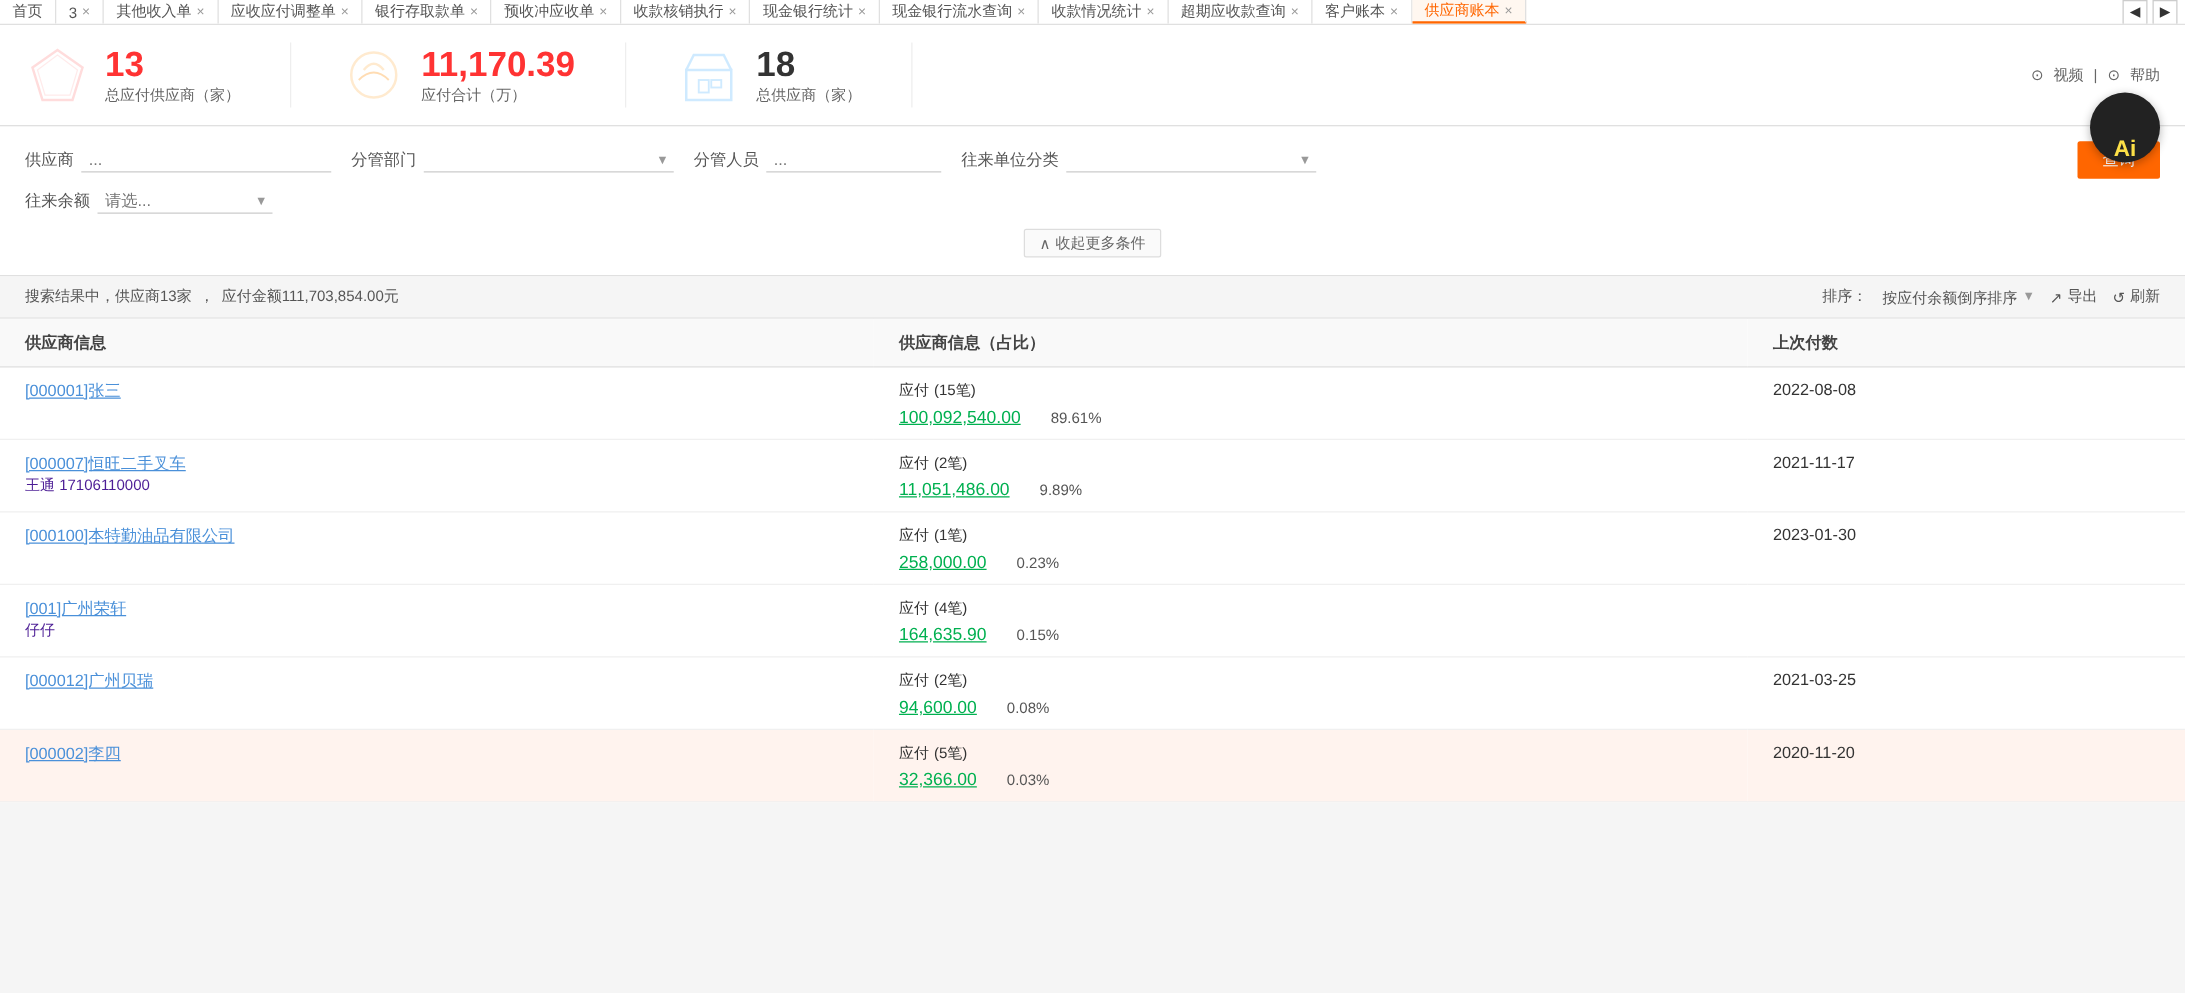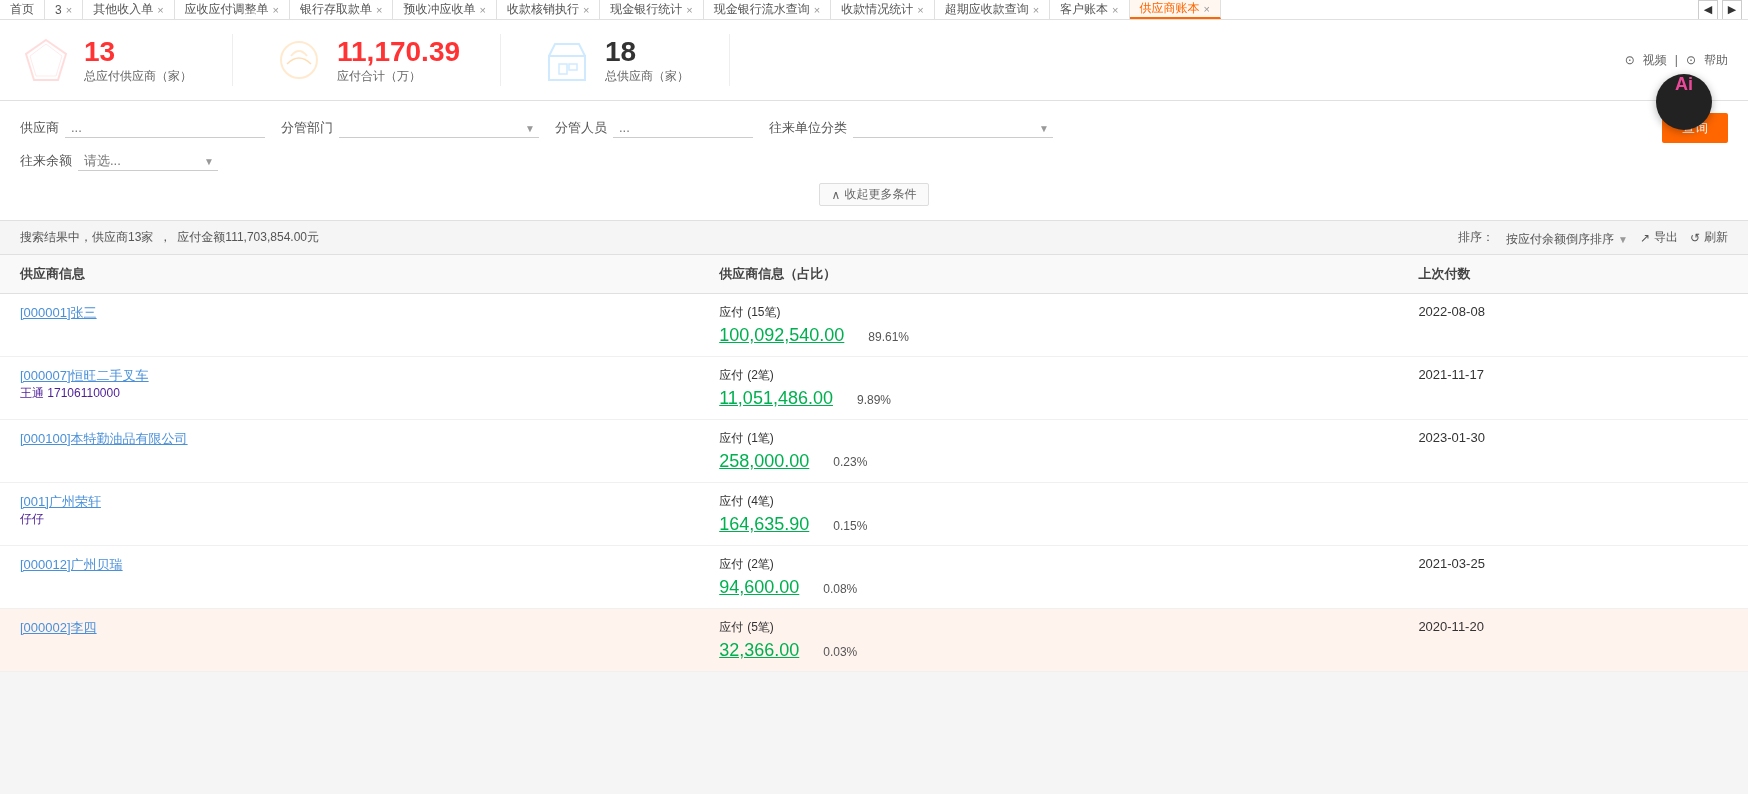--- a/index.html
+++ b/index.html
@@ -174,21 +174,21 @@
       padding: 8px 20px;
       background: #f5f5f5;
       border-bottom: 1px solid #e0e0e0;
       font-size: 12px;
       color: #555;
       gap: 6px;
     }
     .result-bar .right-actions {
       margin-left: auto;
       display: flex;
-      align-items: flex-end;
+      align-items: center;
       gap: 12px;
     }
     .sort-label { font-size: 12px; color: #555; }
     .sort-select-wrapper {
       display: inline-flex;
       align-items: center;
       position: relative;
     }
     .sort-select-wrapper select {
       border: none;
@@ -241,21 +241,21 @@
       vertical-align: top;
     }
     .supplier-link {
       color: #4a90d9;
       text-decoration: underline;
       cursor: pointer;
     }
     .sub-info { font-size: 12px; color: #4c1d95; }
     .tx-label { font-size: 12px; color: #333; }
     .tx-count { color: #333; font-size: 12px; }
-    .tx-amount { color: #00b050; font-size: 18px; font-weight: 500; text-decoration: underline; cursor: pointer; }
+    .tx-amount { color: #00b050; font-size: 14px; font-weight: 500; text-decoration: underline; cursor: pointer; }
     .tx-percent { font-size: 12px; color: #555; margin-left: 16px; }
     .date-text { font-size: 13px; color: #333; }
 
     
     .table-wrapper { overflow-y: auto; max-height: 480px; position: relative; }
   </style>
 </head>
 <body>
 
 <div class="top-nav">
@@ -361,21 +361,21 @@
   </div>
 
   <div class="top-right-links">
     <span>⊙</span>
     <a>视频</a>
     <span> | </span>
     <span>⊙</span>
     <a>帮助</a>
   </div>
 
-  <div style="position:absolute; right: 36px; bottom: -30px; width:56px; height:56px; background:#222; color:#ec4899; border-radius:50%; display:flex; align-items:flex-start; justify-content:center; font-size:18px; font-weight:bold; cursor:pointer; z-index:10; box-shadow:0 2px 8px rgba(0,0,0,0.3);">
+  <div style="position:absolute; right: 20px; bottom: -30px; width:56px; height:56px; background:#222; color:#fde047; border-radius:50%; display:flex; align-items:flex-end; justify-content:center; font-size:18px; font-weight:bold; cursor:pointer; z-index:10; box-shadow:0 2px 8px rgba(0,0,0,0.3);">
     <span>Ai</span>
   </div>
 </div>
 
 <div class="filter-area">
   <div class="filter-row">
     <div class="filter-item">
       <span class="filter-label">供应商</span>
       <input class="filter-input" type="text" style="width: 200px; color: rgb(187, 187, 187);" value="" placeholder="...">
     </div>
@@ -498,21 +498,21 @@
           <td>
             <div class="supplier-link">
               <span>[000100]本特勤油品有限公司</span>
             </div>
           </td>
           <td>
             <div style="display:flex; align-items:baseline; gap:4px;">
               <span class="tx-label">应付</span>
               <span class="tx-count">(1笔)</span>
             </div>
-            <div style="display:flex; align-items:center; gap:8px; margin-top:4px;">
+            <div style="display:flex; align-items:flex-end; gap:8px; margin-top:4px;">
               <span class="tx-amount">258,000.00</span>
               <span class="tx-percent">0.23%</span>
             </div>
           </td>
           <td>
             <span class="date-text">2023-01-30</span>
           </td>
         </tr>
 
         <tr>

